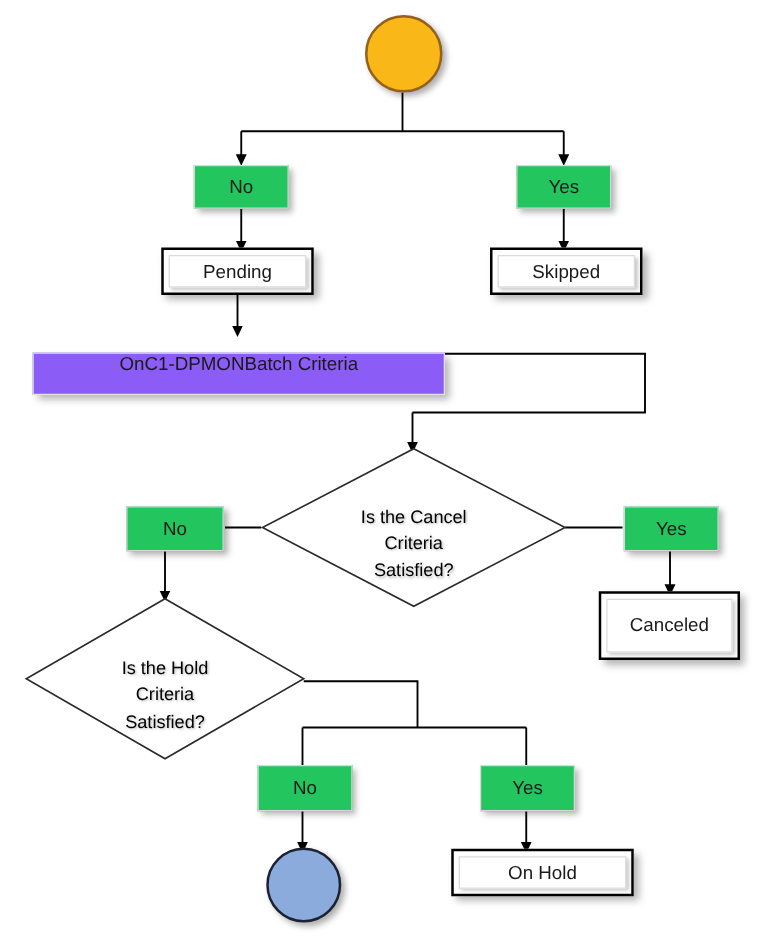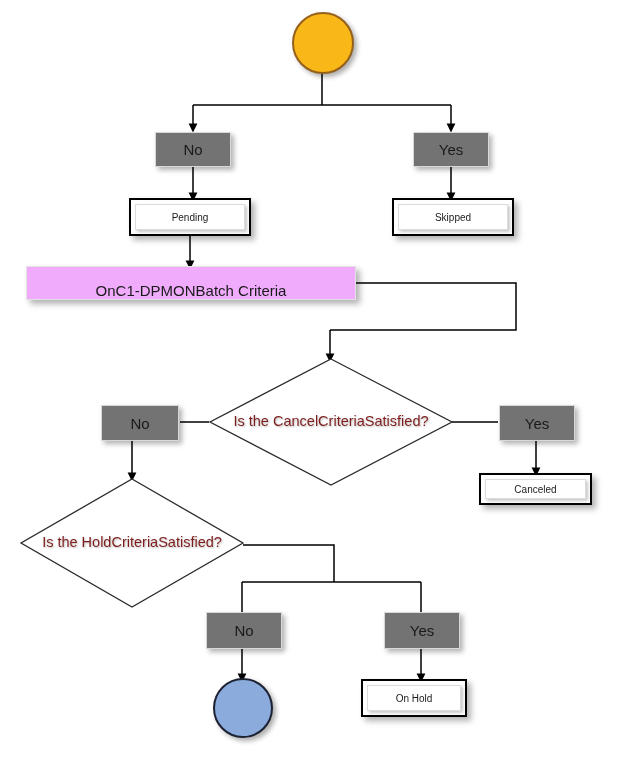--- a/index.html
+++ b/index.html
@@ -41,46 +41,47 @@
   }
   .circle-end {
     background: #8aabdc;
     border: 2px solid #1c2232;
   }
 
   
   .chip {
     position: absolute;
     box-sizing: border-box;
-    background: #737373;
+    background: #22c55e;
     border: 1px solid #d8d8d8;
     box-shadow: 3px 3px 5px rgba(0,0,0,0.3);
     display: flex;
     align-items: center;
     justify-content: center;
     font-size: 15px;
     line-height: 1;
     color: #1a1a1a;
     z-index: 3;
   }
 
   
   .banner {
     position: absolute;
     box-sizing: border-box;
-    background: #f0abfc;
+    background: #8b5cf6;
     border: 1px solid #e2e2e2;
     box-shadow: 4px 4px 6px rgba(0,0,0,0.3);
     display: flex;
-    align-items: flex-end;
+    align-items: flex-start;
     justify-content: center;
     font-size: 15px;
     color: #1a1a1a;
     z-index: 3;
     white-space: nowrap;
+    margin-top: 16px;
   }
   .banner b { font-weight: 400; }
 
   
   .state {
     position: absolute;
     box-sizing: border-box;
     background: #ffffff;
     border: 2.5px solid #000000;
     box-shadow: 4px 4px 6px rgba(0,0,0,0.3);
@@ -92,42 +93,42 @@
     top: 4px;
     right: 4px;
     bottom: 4px;
     box-sizing: border-box;
     background: #ffffff;
     border: 1px solid #dcdcdc;
     box-shadow: 2px 2px 3px rgba(0,0,0,0.22);
     display: flex;
     align-items: center;
     justify-content: center;
-    font-size: 10px;
+    font-size: 15px;
     color: #1a1a1a;
     white-space: nowrap;
   }
 
   
   .diamond {
     position: absolute;
     z-index: 2;
   }
   .diamond svg { display: block; overflow: visible; }
   .diamond-text {
     position: absolute;
-    left: 0; top: 0;
+    left: 0; top: 14px;
     width: 100%; height: 100%;
     display: flex;
-    flex-direction: row;
+    flex-direction: column;
     align-items: center;
     justify-content: center;
     font-size: 14.5px;
     line-height: 1.45;
-    color: #7f1d1d;
+    color: #000000;
     text-align: center;
     text-shadow: 1px 1px 2px rgba(0,0,0,0.28);
     pointer-events: none;
   }
 </style>
 </head>
 <body>
 
 <div id="canvas">
 
@@ -210,21 +211,21 @@
   </div>
 
   <div class="chip" style="left:101px; top:405px; width:78px; height:36px;">
     <span>No</span>
   </div>
 
   <div class="chip" style="left:499px; top:405px; width:76px; height:36px;">
     <span>Yes</span>
   </div>
 
-  <div class="state" style="left:479px; top:473px; width:113px; height:32px;">
+  <div class="state" style="left:479px; top:473px; width:113px; height:55px;">
     <div class="state-inner">Canceled</div>
   </div>
 
   <div class="diamond" style="left:20px; top:478px; width:224px; height:130px;">
     <svg width="224" height="130" viewBox="0 0 224 130" xmlns="http://www.w3.org/2000/svg">
       <polygon points="112,1 223,65 112,129 1,65" fill="#ffffff" stroke="#2a2a2a" stroke-width="1.3"></polygon>
     </svg>
     <div class="diamond-text">
       <span>Is the Hold</span>
       <span>Criteria</span>
@@ -235,17 +236,17 @@
   <div class="chip" style="left:206px; top:612px; width:76px; height:37px;">
     <span>No</span>
   </div>
 
   <div class="chip" style="left:384px; top:612px; width:76px; height:37px;">
     <span>Yes</span>
   </div>
 
   <div class="circle circle-end" style="left:213px; top:678px; width:60px; height:60px;"></div>
 
-  <div class="state" style="left:361px; top:679px; width:106px; height:38px;">
+  <div class="state" style="left:361px; top:679px; width:146px; height:38px;">
     <div class="state-inner">On Hold</div>
   </div>
 
 </div>
 
 </body></html>

